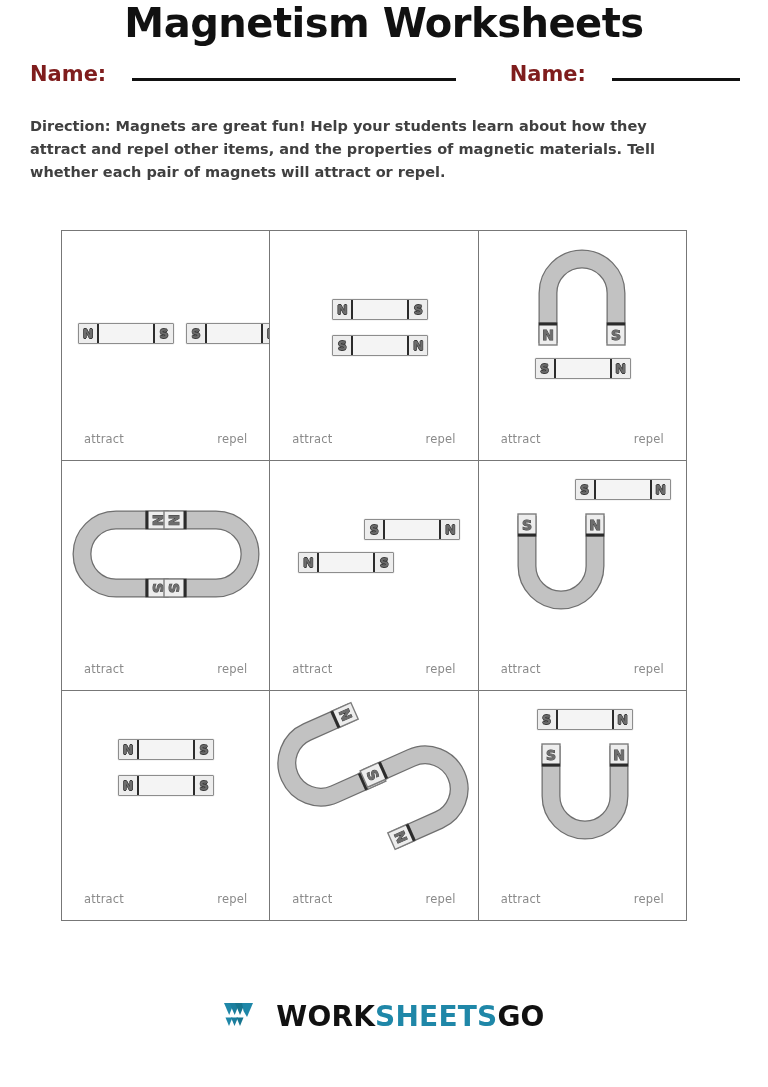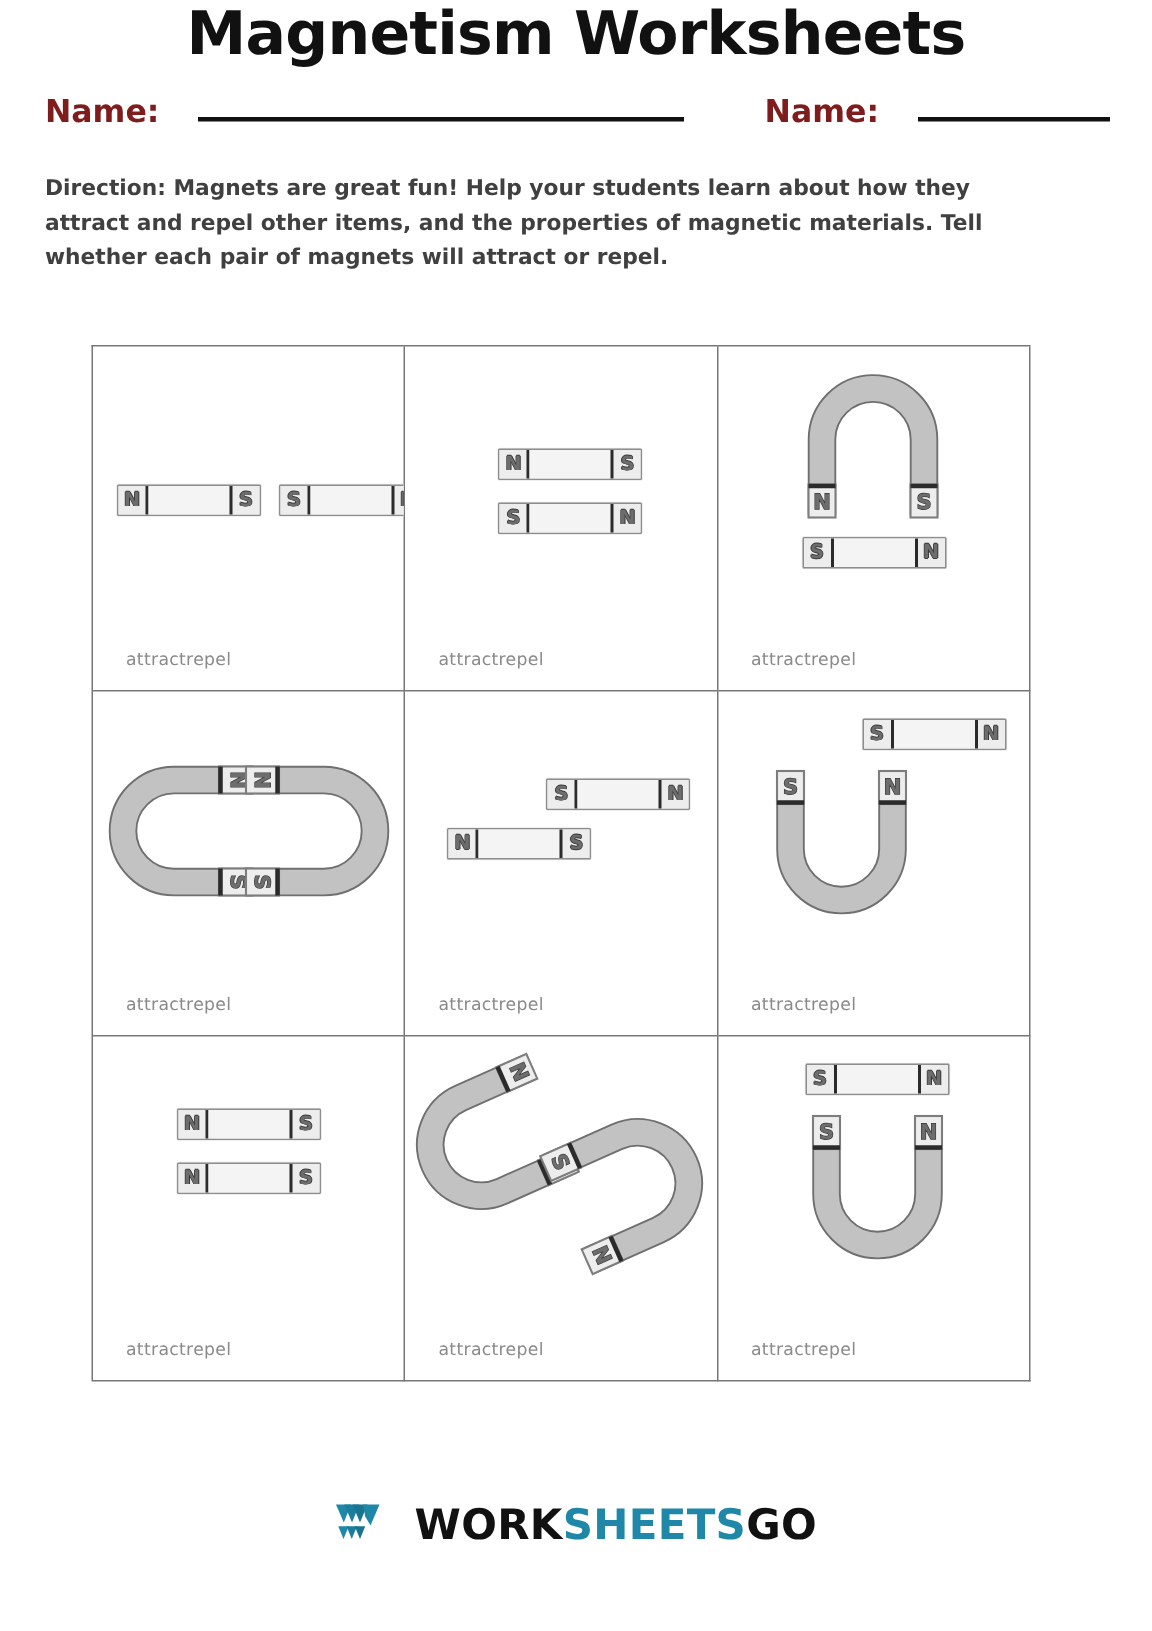--- a/index.html
+++ b/index.html
@@ -84,21 +84,21 @@
   }
   .stage {
     position: absolute;
     left: 0; right: 0; top: 0;
     bottom: 42px;
   }
   .answers {
     position: absolute;
     left: 0; right: 0; bottom: 14px;
     display: flex;
-    justify-content: flex-start;
+    justify-content: space-between;
     padding: 0 22px;
     font-size: 11.5px;
     color: #8a8a8a;
     font-family: "DejaVu Sans", sans-serif;
     letter-spacing: 0.2px;
   }
   .answers span { cursor: pointer; }
 
   
   .bar {

